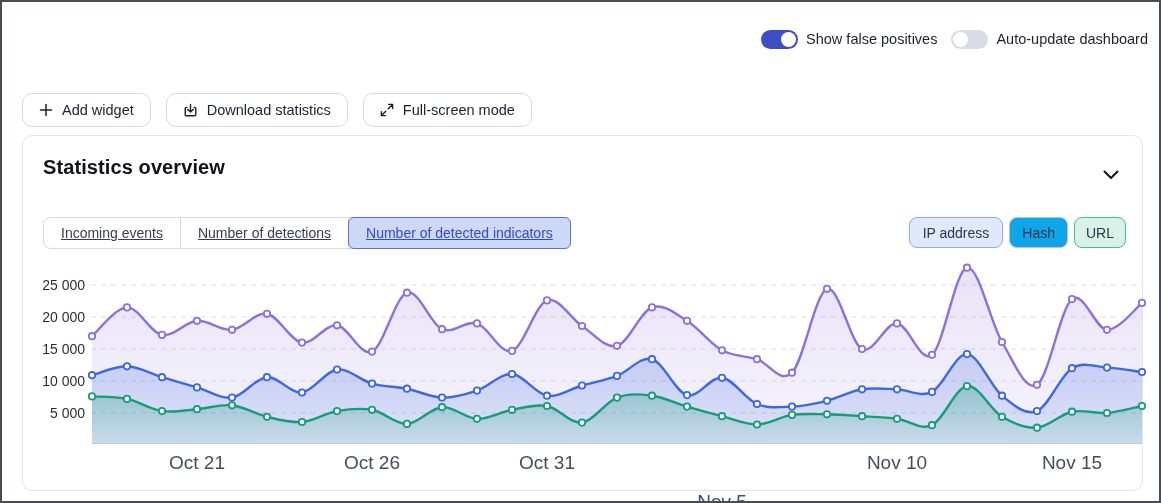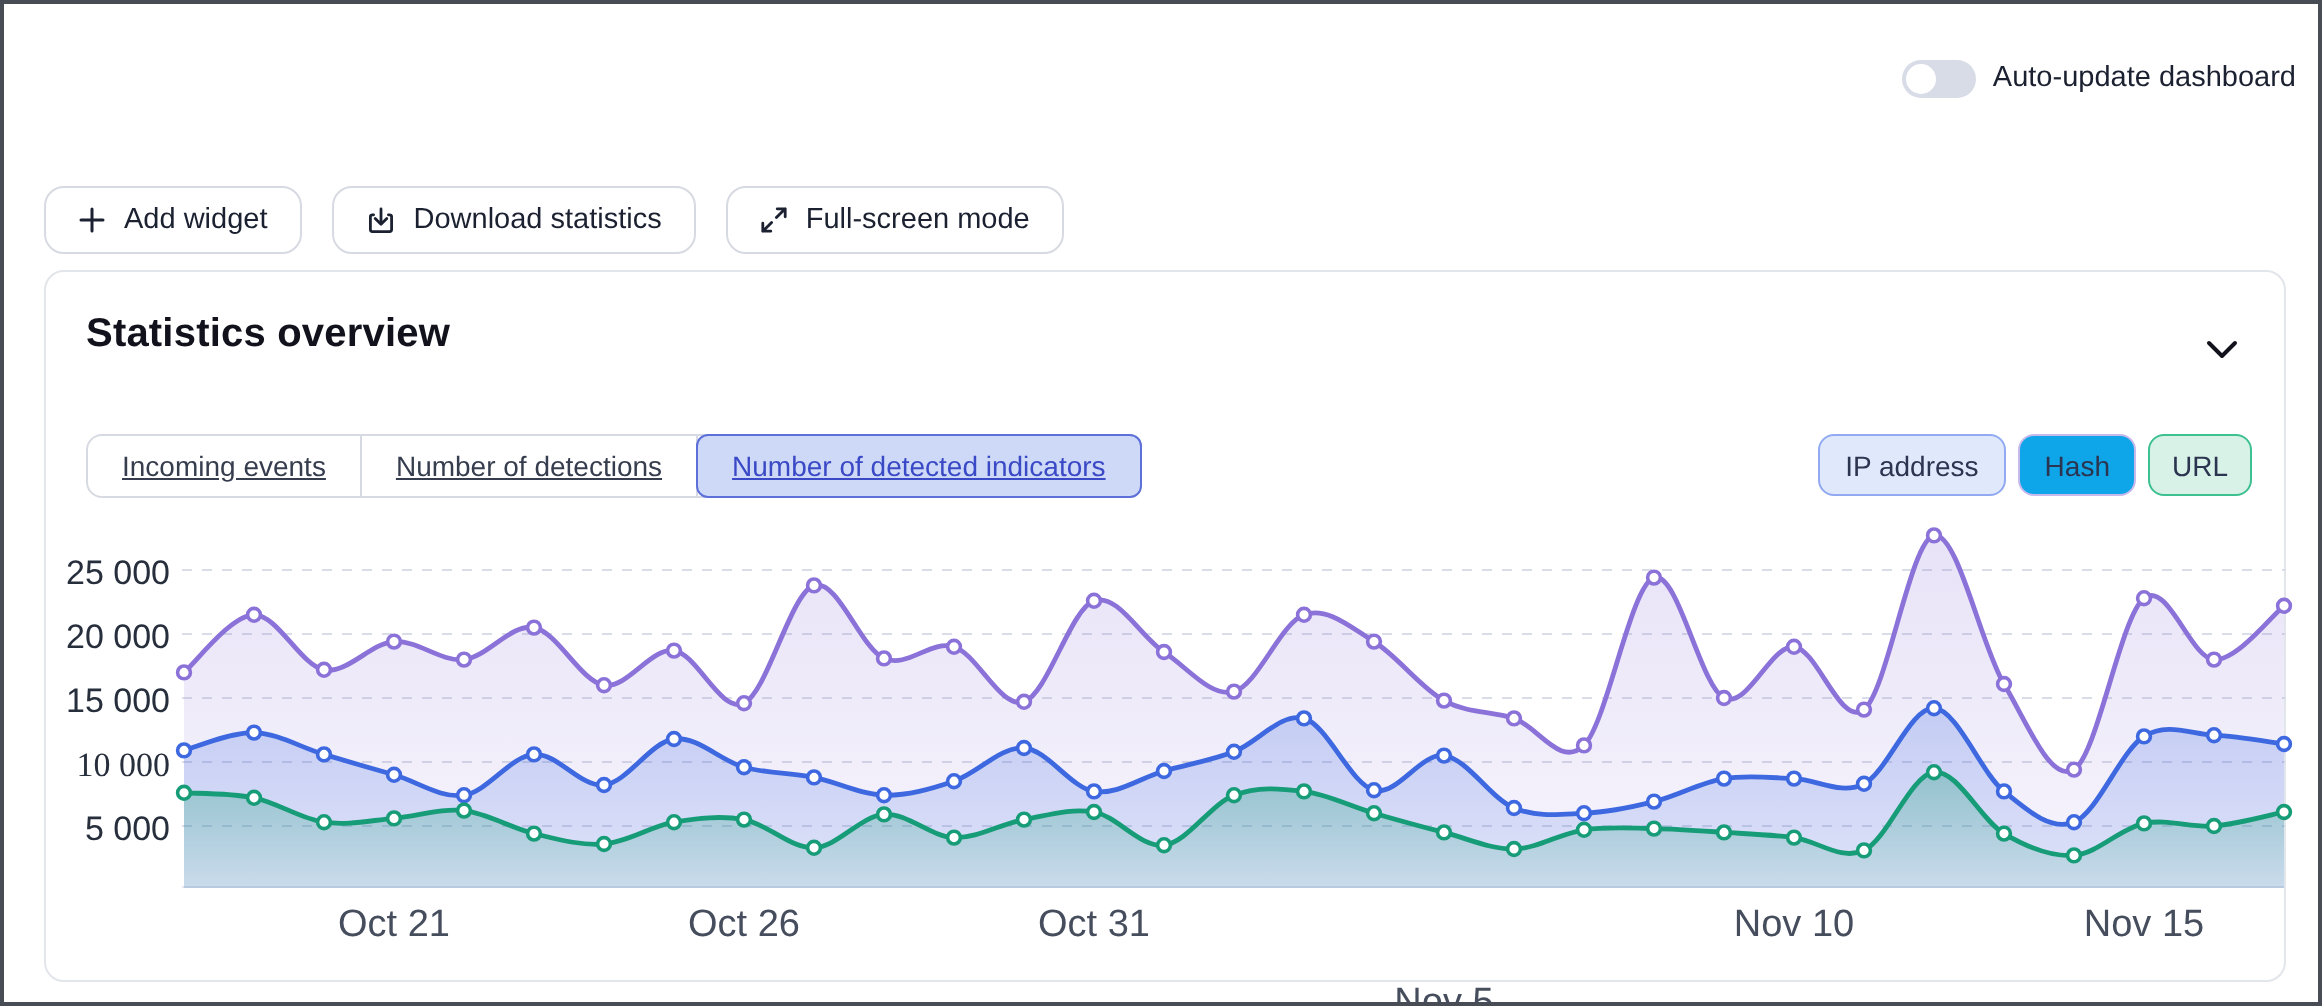--- a/index.html
+++ b/index.html
@@ -44,30 +44,36 @@
 
   
   .chips { position:absolute; right:16px; top:81px; display:flex; gap:6px; }
   .chip { height:31px; display:flex; align-items:center; border-radius:8px; font-size:14px; color:#2c3550; border:1px solid; cursor:pointer; background:#fff; font-family:inherit; }
   .chip.ip   { background:#e0e9fc; border-color:#91aaf1; padding:0 13px; }
   .chip.hash { background:#0ea5e9; border-color:#c8b9ec; padding:0 12px; }
   .chip.url  { background:#d8f2e7; border-color:#3ec191; padding:0 11px; }
 
   
   #chart-svg { position:absolute; left:68px; top:125px; overflow:visible; }
-  .ytick { position:absolute; left:0; width:62px; text-align:right; font-size:17px; color:#272e3c; }
+  .ytick { position:absolute; left:0; width:62px; text-align:right; font-size:14px; color:#272e3c; }
   .xtick { position:absolute; top:316px; width:80px; text-align:center; font-size:19px; color:#464e5e; }
 </style>
 </head>
 <body>
 
 <div class="screen">
 
 
   <div class="toggles">
+    <div class="toggle-wrap">
+      <div class="switch on">
+          <div class="knob"></div>
+        </div>
+      <span class="toggle-label">Show false positives</span>
+    </div>
     <div class="toggle-wrap">
       <div class="switch off">
           <div class="knob"></div>
         </div>
       <span class="toggle-label">Auto-update dashboard</span>
     </div>
   </div>
 
   <div class="actions">
     <button class="btn">
@@ -114,21 +120,21 @@
     </div>
 
     <div class="chips">
       <button class="chip ip">IP address</button>
       <button class="chip hash">Hash</button>
       <button class="chip url">URL</button>
     </div>
 
     <div id="y-axis-labels">
         <div class="ytick" style="top: 269px;">5 000</div>
-        <div class="ytick" style="top: 237px; font-family: Liberation Serif, serif;">10 000</div>
+        <div class="ytick" style="top: 237px;">10 000</div>
         <div class="ytick" style="top: 205px;">15 000</div>
         <div class="ytick" style="top: 173px;">20 000</div>
         <div class="ytick" style="top: 141px;">25 000</div>
       </div>
     <svg id="chart-svg" width="1053" height="185" viewBox="0 0 1053 185">
         <defs>
           <linearGradient id="g0" x1="0" y1="0" x2="0" y2="1">
             <stop offset="0" stop-color="#8b72d9" stop-opacity="0.2"></stop>
             <stop offset="1" stop-color="#8b72d9" stop-opacity="0.07"></stop>
           </linearGradient>

